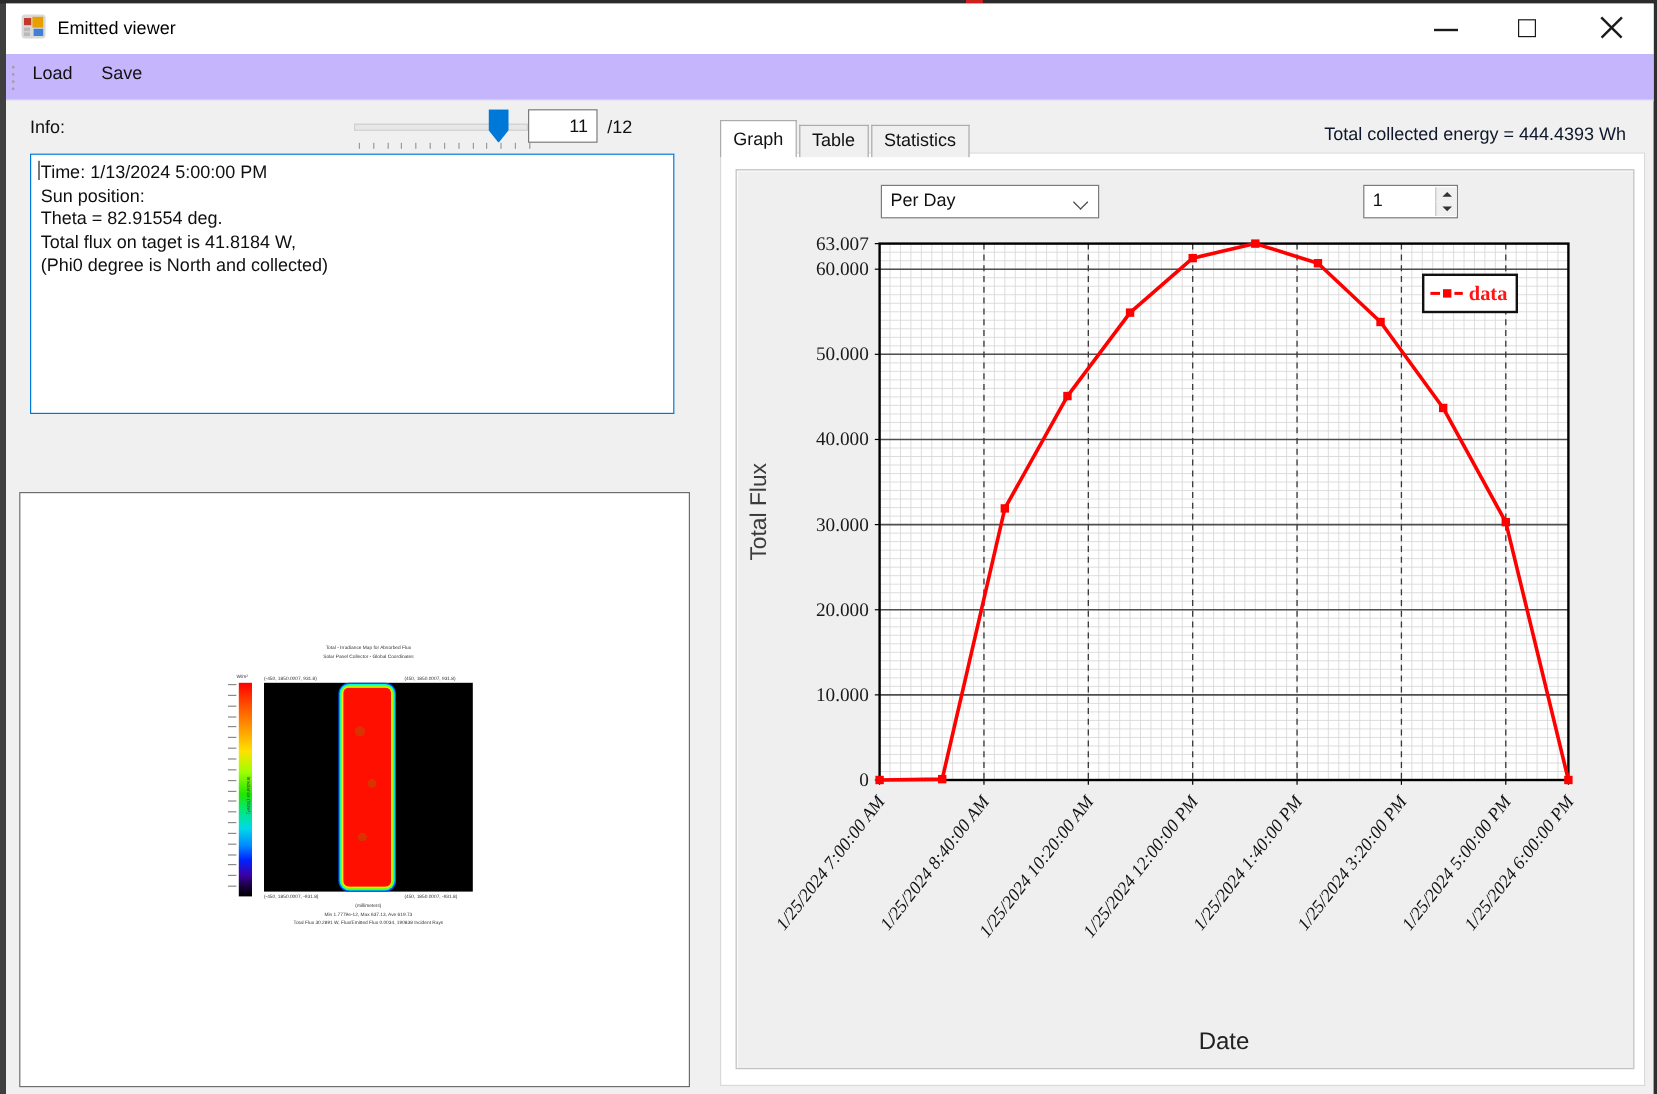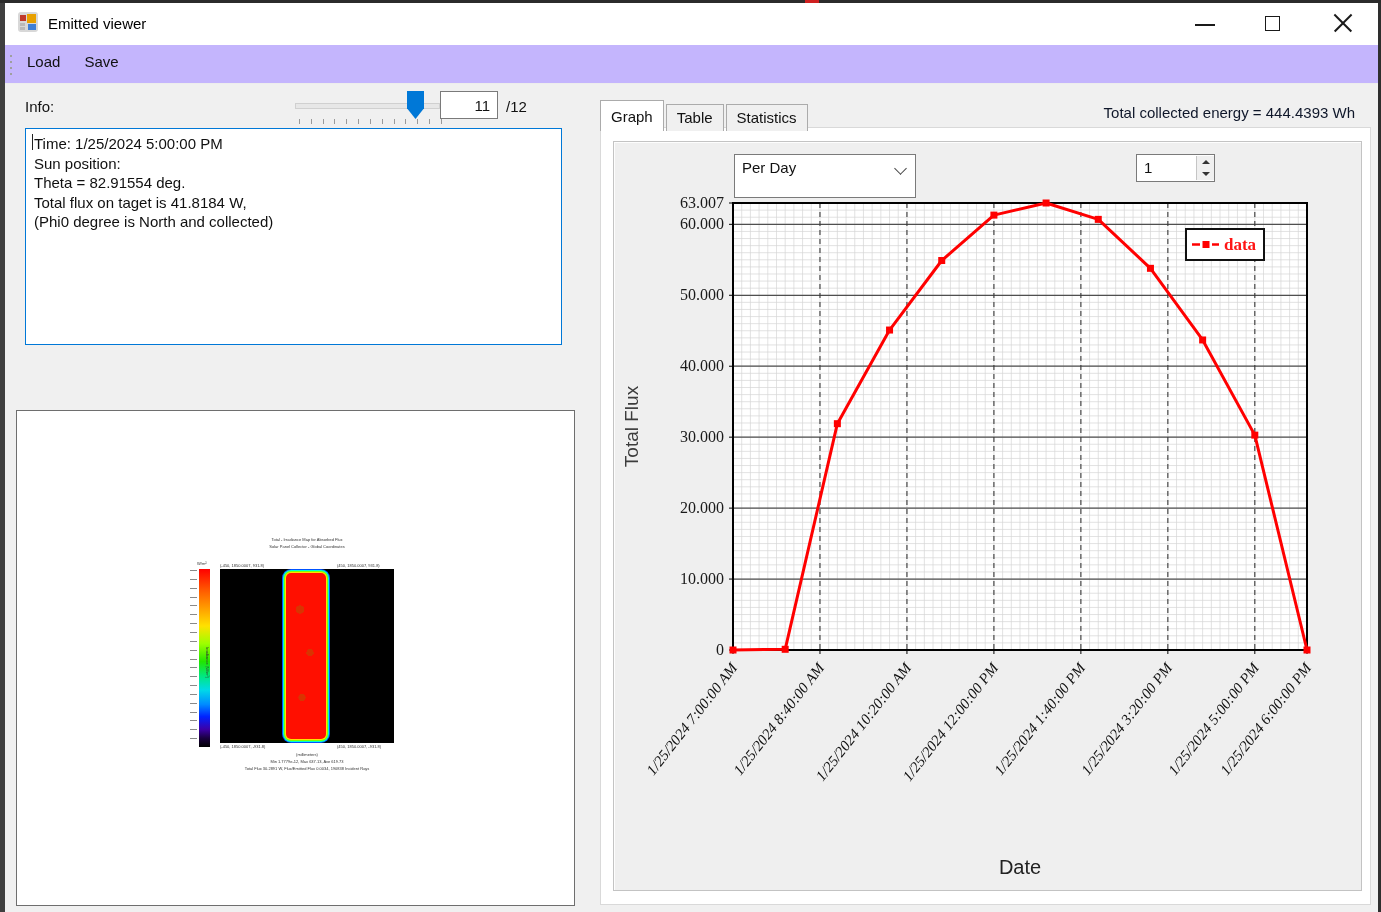--- a/index.html
+++ b/index.html
@@ -57,21 +57,21 @@
   #irr-red{position:absolute;left:66px;top:4px;width:40px;height:166px;border-radius:5px;
     background:radial-gradient(circle 7px at 35% 22%,#d93400 0 60%,transparent 61%),
                radial-gradient(circle 6px at 60% 48%,#d93400 0 60%,transparent 61%),
                radial-gradient(circle 6px at 40% 75%,#d93400 0 60%,transparent 61%),#ff0f00;
     box-shadow:0 0 0 1px #ffe000,0 0 0 2px #7dff00,0 0 0 3px #00ffd0,0 0 0 4px #0051ff;}
   
   #energy-label{left:950px;top:101px;width:400px;text-align:right;font-size:15px;color:#0f172a;}
   #right-page{left:595px;top:124px;width:771px;height:778px;background:#fff;border:1px solid #d9d9d9;box-sizing:border-box;}
   #groupbox{left:12px;top:13px;width:749px;height:750px;background:#efefef;
     border:1px solid #c3c3c3;box-shadow:inset 1px 1px 0 #fdfdfd;box-sizing:border-box;}
-  #combo{left:120px;top:12px;width:182px;height:44px;background:#fff;border:1px solid #7a7a7a;
+  #combo{left:120px;top:12px;width:182px;height:28px;background:#fff;border:1px solid #7a7a7a;
     font-size:15px;color:#111;line-height:26px;padding-left:7px;box-sizing:border-box;}
   #combo-chev{position:absolute;right:10px;top:9px;width:8px;height:8px;border-right:1.6px solid #444;
     border-bottom:1.6px solid #444;transform:rotate(45deg);}
   #nud{left:522px;top:12px;width:79px;height:28px;background:#fff;border:1px solid #7a7a7a;box-sizing:border-box;}
   #nud-val{position:absolute;left:7px;top:4px;font-size:15px;color:#111;}
   #nud-spin{position:absolute;right:1px;top:1px;width:17px;height:24px;}
   .spin-btn{position:absolute;left:0;width:17px;height:12px;background:#f0f0f0;border-left:1px solid #c5c5c5;}
   .tri{position:absolute;left:4.5px;width:0;height:0;border-left:4px solid transparent;border-right:4px solid transparent;}
   .tri.up{top:4px;border-bottom:4px solid #333;}
   .tri.dn{top:4px;border-top:4px solid #333;}
@@ -125,21 +125,21 @@
       <i></i>
       <i></i>
       <i></i>
       <i></i>
       <i></i>
     </div>
   <div id="index-box" class="abs">11</div>
   <div id="index-suffix" class="abs">/12</div>
 
   <div id="info-box" class="abs">
-      <div>Time: 1/25/2024 5:00:00 PM</div>
+      <div>Time: 1/13/2024 5:00:00 PM</div>
       <div>Sun position:</div>
       <div>Theta = 82.91554 deg.</div>
       <div>Total flux on taget is 41.8184 W,</div>
       <div>(Phi0 degree is North and collected)</div>
     </div>
   <div id="caret" class="abs"></div>
 
   <div id="left-page" class="abs">
     <div id="irr" class="abs">
       <div class="tiny tinyc" style="top:8px;">Total - Irradiance Map for Absorbed Flux</div>

